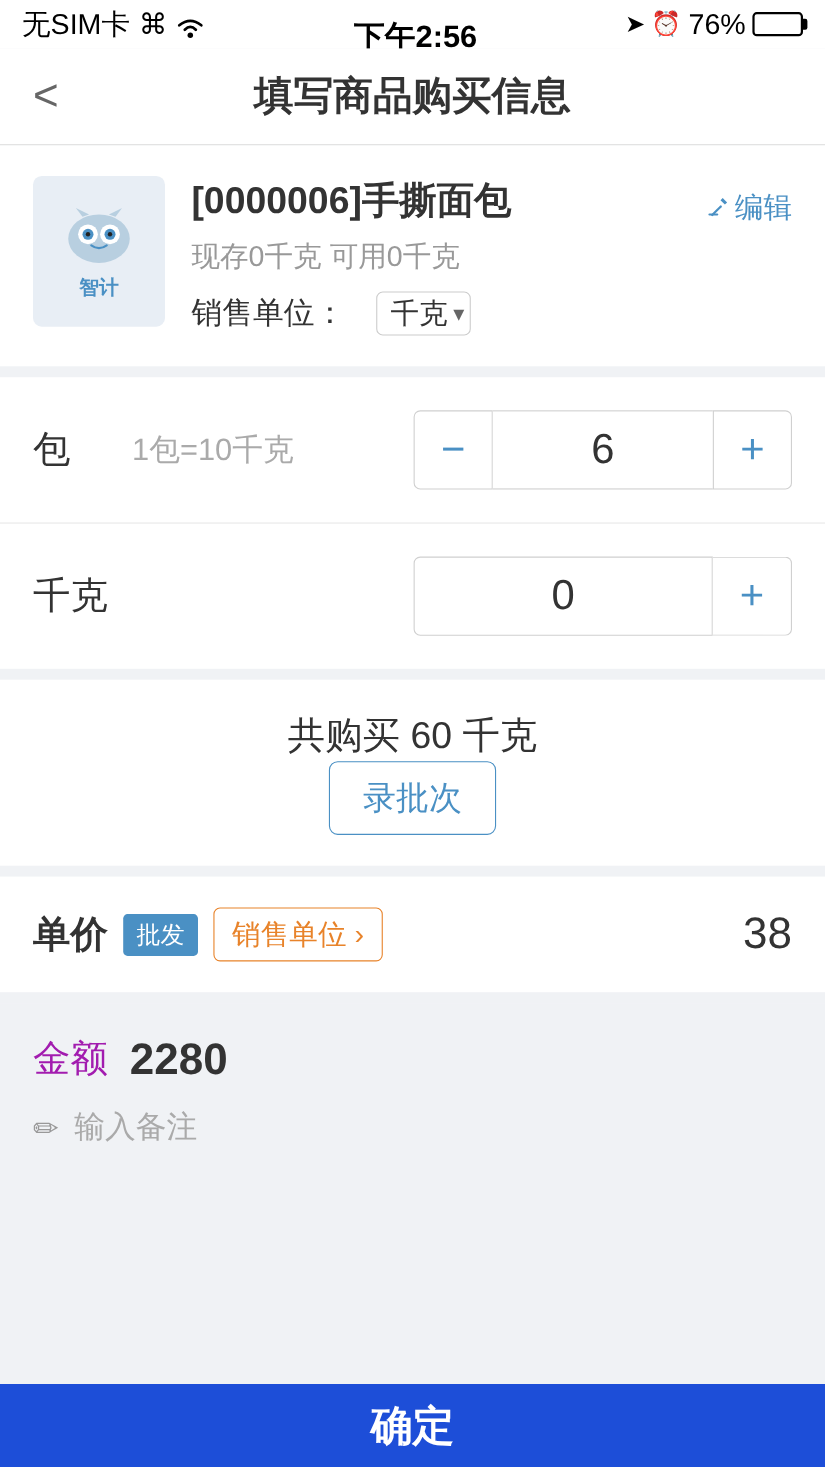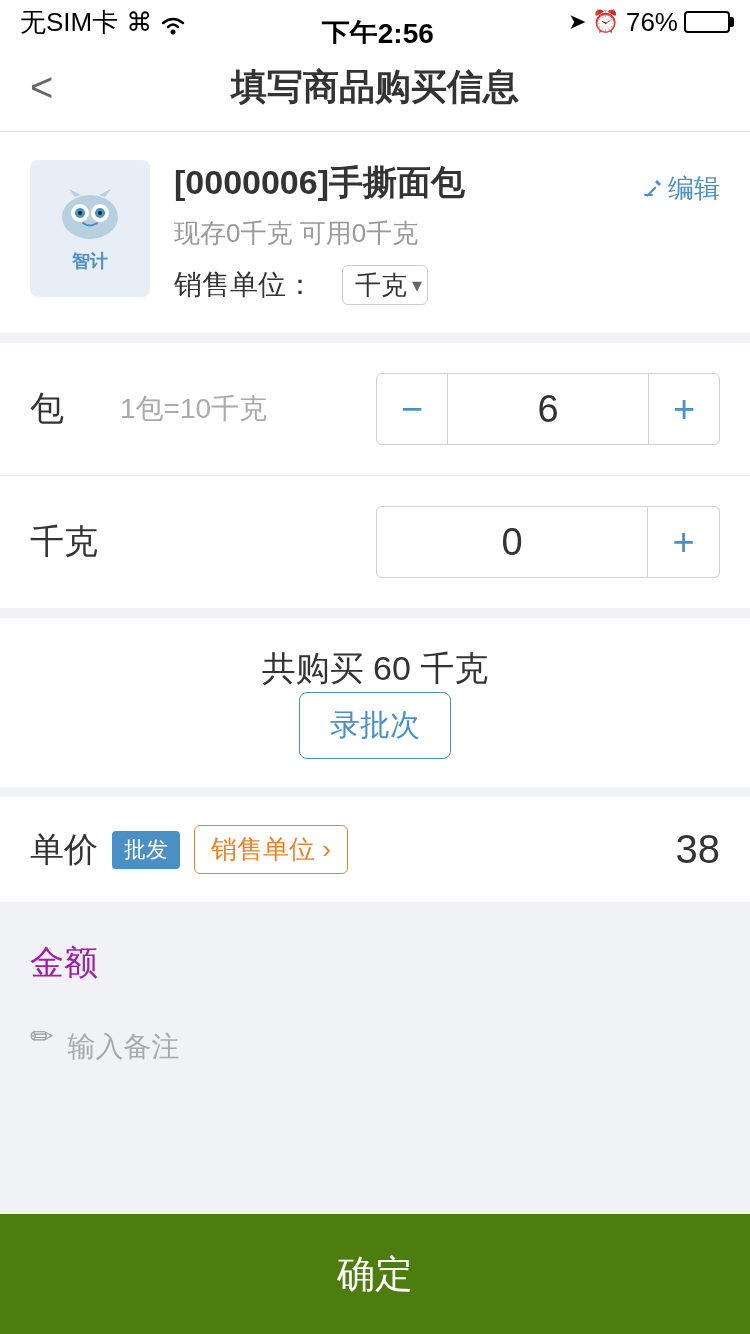--- a/index.html
+++ b/index.html
@@ -268,20 +268,21 @@
       justify-content: space-between;
     }
     .price-label-group {
       display: flex;
       align-items: center;
       gap: 14px;
     }
     .price-label {
       font-size: 34px;
       color: #333;
+      font-weight: bold;
     }
     .badge-pifa {
       background: #4a90c4;
       color: #fff;
       font-size: 22px;
       padding: 4px 12px;
       border-radius: 4px;
     }
     .price-ref-btn {
       border: 1px solid #e8832a;
@@ -327,37 +328,36 @@
       align-items: center;
       gap: 14px;
     }
     .pencil-icon {
       font-size: 28px;
       color: #999;
     }
     .note-text {
       font-size: 28px;
       color: #aaa;
-      margin-top: 22px;
     }
 
     
     .confirm-btn {
       position: fixed;
       bottom: 0;
       left: 0;
       width: 750px;
-      height: 120px;
-      background: #4d7c0f;
+      height: 76px;
+      background: #1d4ed8;
       display: flex;
       align-items: center;
       justify-content: center;
       font-size: 38px;
       color: #fff;
-      font-weight: 400;
+      font-weight: 700;
       cursor: pointer;
       border: none;
     }
   </style>
 </head>
 <body>
 
 <div class="status-bar">
   <div class="status-left">
     <span>无SIM卡</span>
@@ -458,20 +458,21 @@
       <span class="badge-pifa">批发</span>
       <button class="price-ref-btn">销售单位 ›</button>
     </div>
     <span class="price-value">38</span>
   </div>
 </div>
 
 <div class="amount-section">
   <div class="amount-row">
     <span class="amount-label">金额</span>
+    <span class="amount-value">2280</span>
   </div>
   <div class="note-row">
     <span class="pencil-icon">✏</span>
     <span class="note-text">输入备注</span>
   </div>
 </div>
 
 <button class="confirm-btn">确定</button>
 
 </body></html>

